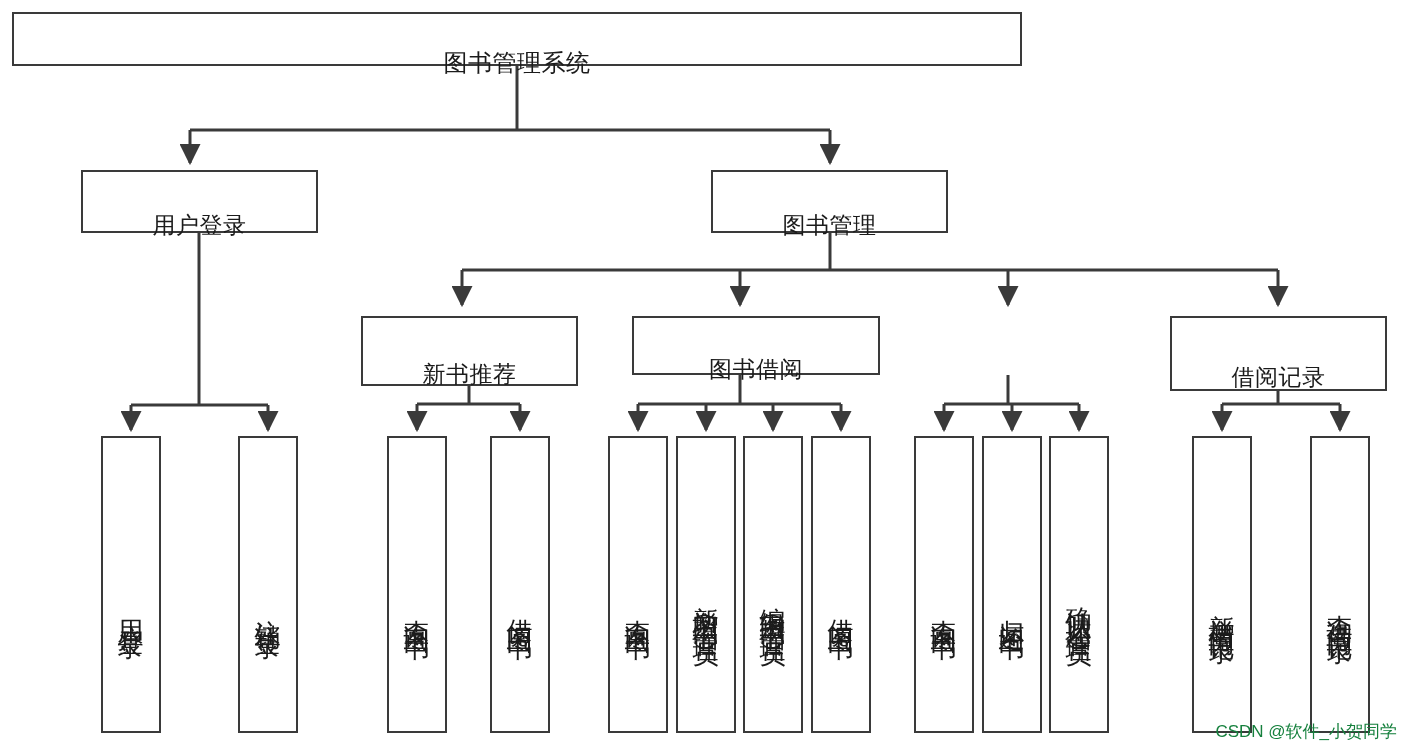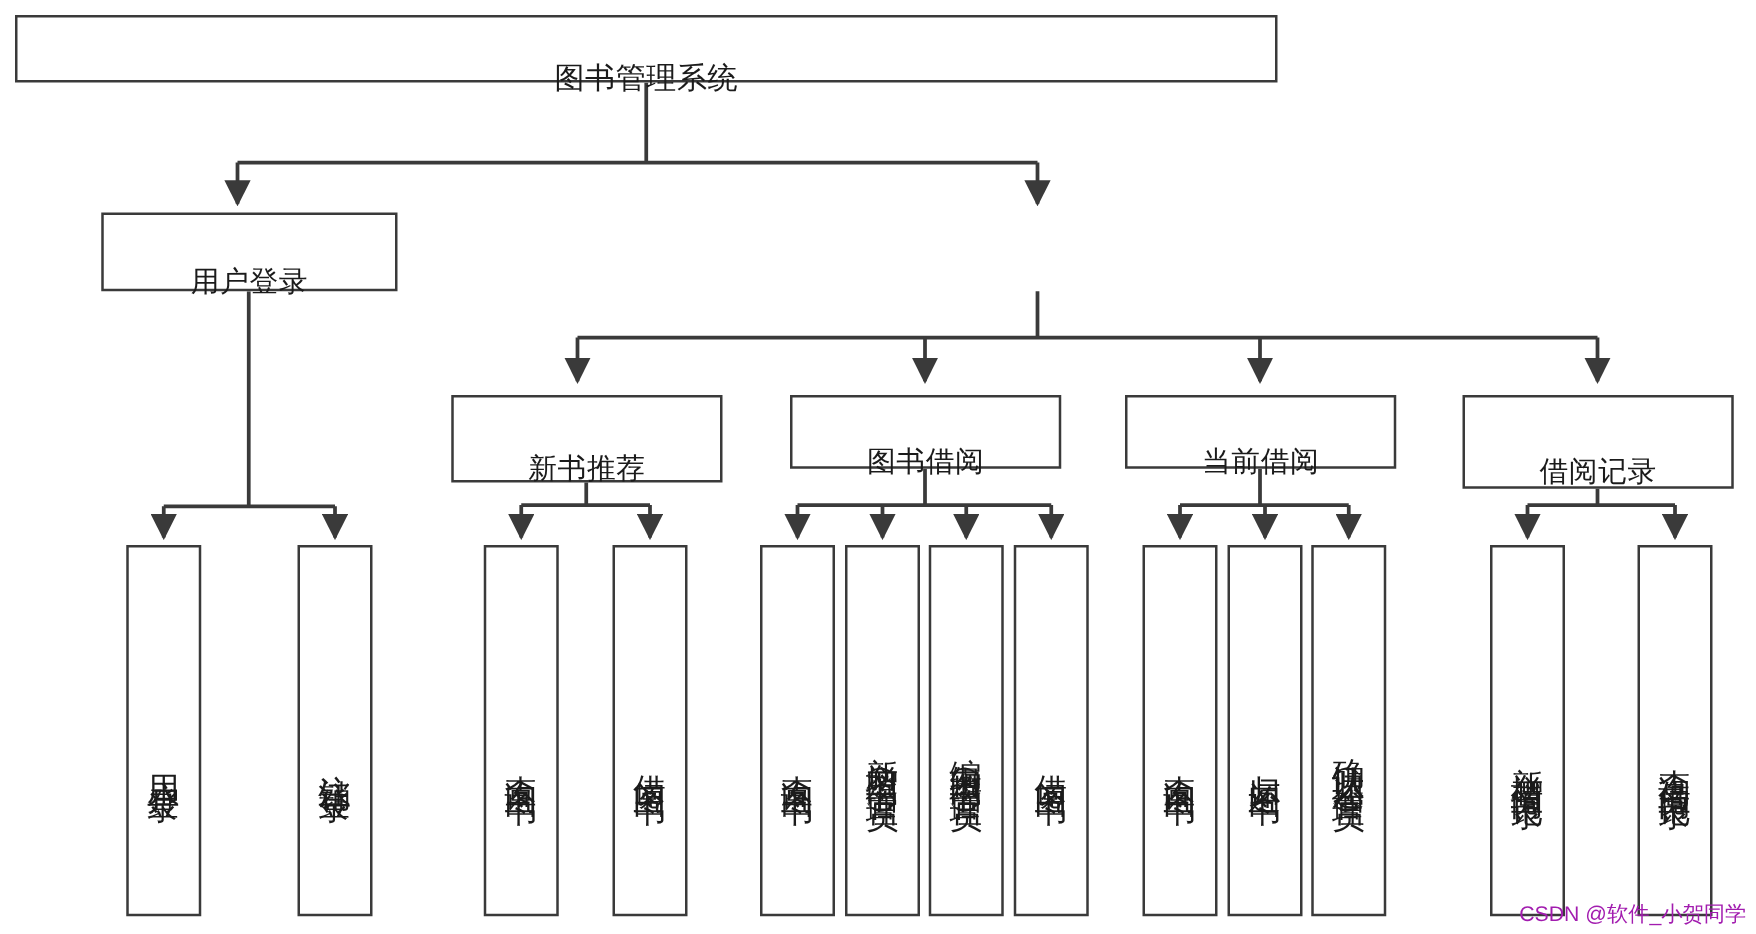--- a/index.html
+++ b/index.html
@@ -62,21 +62,21 @@
     font-size: 26px;
     line-height: 1.0;
     letter-spacing: 5px;
     max-height: 100%;
   }
   .watermark {
     position: absolute;
     right: 8px;
     bottom: 4px;
     font-size: 17px;
-    color: #a21caf;
+    color: #15803d;
     white-space: nowrap;
     z-index: 3;
     font-family: "Liberation Sans", "DejaVu Sans", sans-serif;
   }
 </style>
 </head>
 <body>
 
 <div id="stage">
 
@@ -130,29 +130,29 @@
     </g>
   </svg>
 
   <div class="node h root" style="left:12px; top:12px; width:1010px; height:54px;">
     <span class="lbl">图书管理系统</span>
   </div>
 
   <div class="node h" style="left:81px; top:170px; width:237px; height:63px;">
     <span class="lbl">用户登录</span>
   </div>
+  <div class="node h" style="left:711px; top:170px; width:237px; height:63px;">
+    <span class="lbl">图书管理</span>
+  </div>
 
   <div class="node h" style="left:361px; top:316px; width:217px; height:70px;">
     <span class="lbl">新书推荐</span>
   </div>
-  <div class="node h" style="left:632px; top:316px; width:217px; height:59px;">
+  <div class="node h" style="left:632px; top:316px; width:248px; height:59px;">
     <span class="lbl">图书借阅</span>
-  </div>
-  <div class="node h" style="left:900px; top:316px; width:217px; height:59px;">
-    <span class="lbl">当前借阅</span>
   </div>
   <div class="node h" style="left:1170px; top:316px; width:217px; height:75px;">
     <span class="lbl">借阅记录</span>
   </div>
 
   <div class="node v" style="left:101px; top:436px; width:60px; height:297px;">
     <span class="lbl">用户登录</span>
   </div>
   <div class="node v" style="left:238px; top:436px; width:60px; height:297px;">
     <span class="lbl">注销登录</span>

